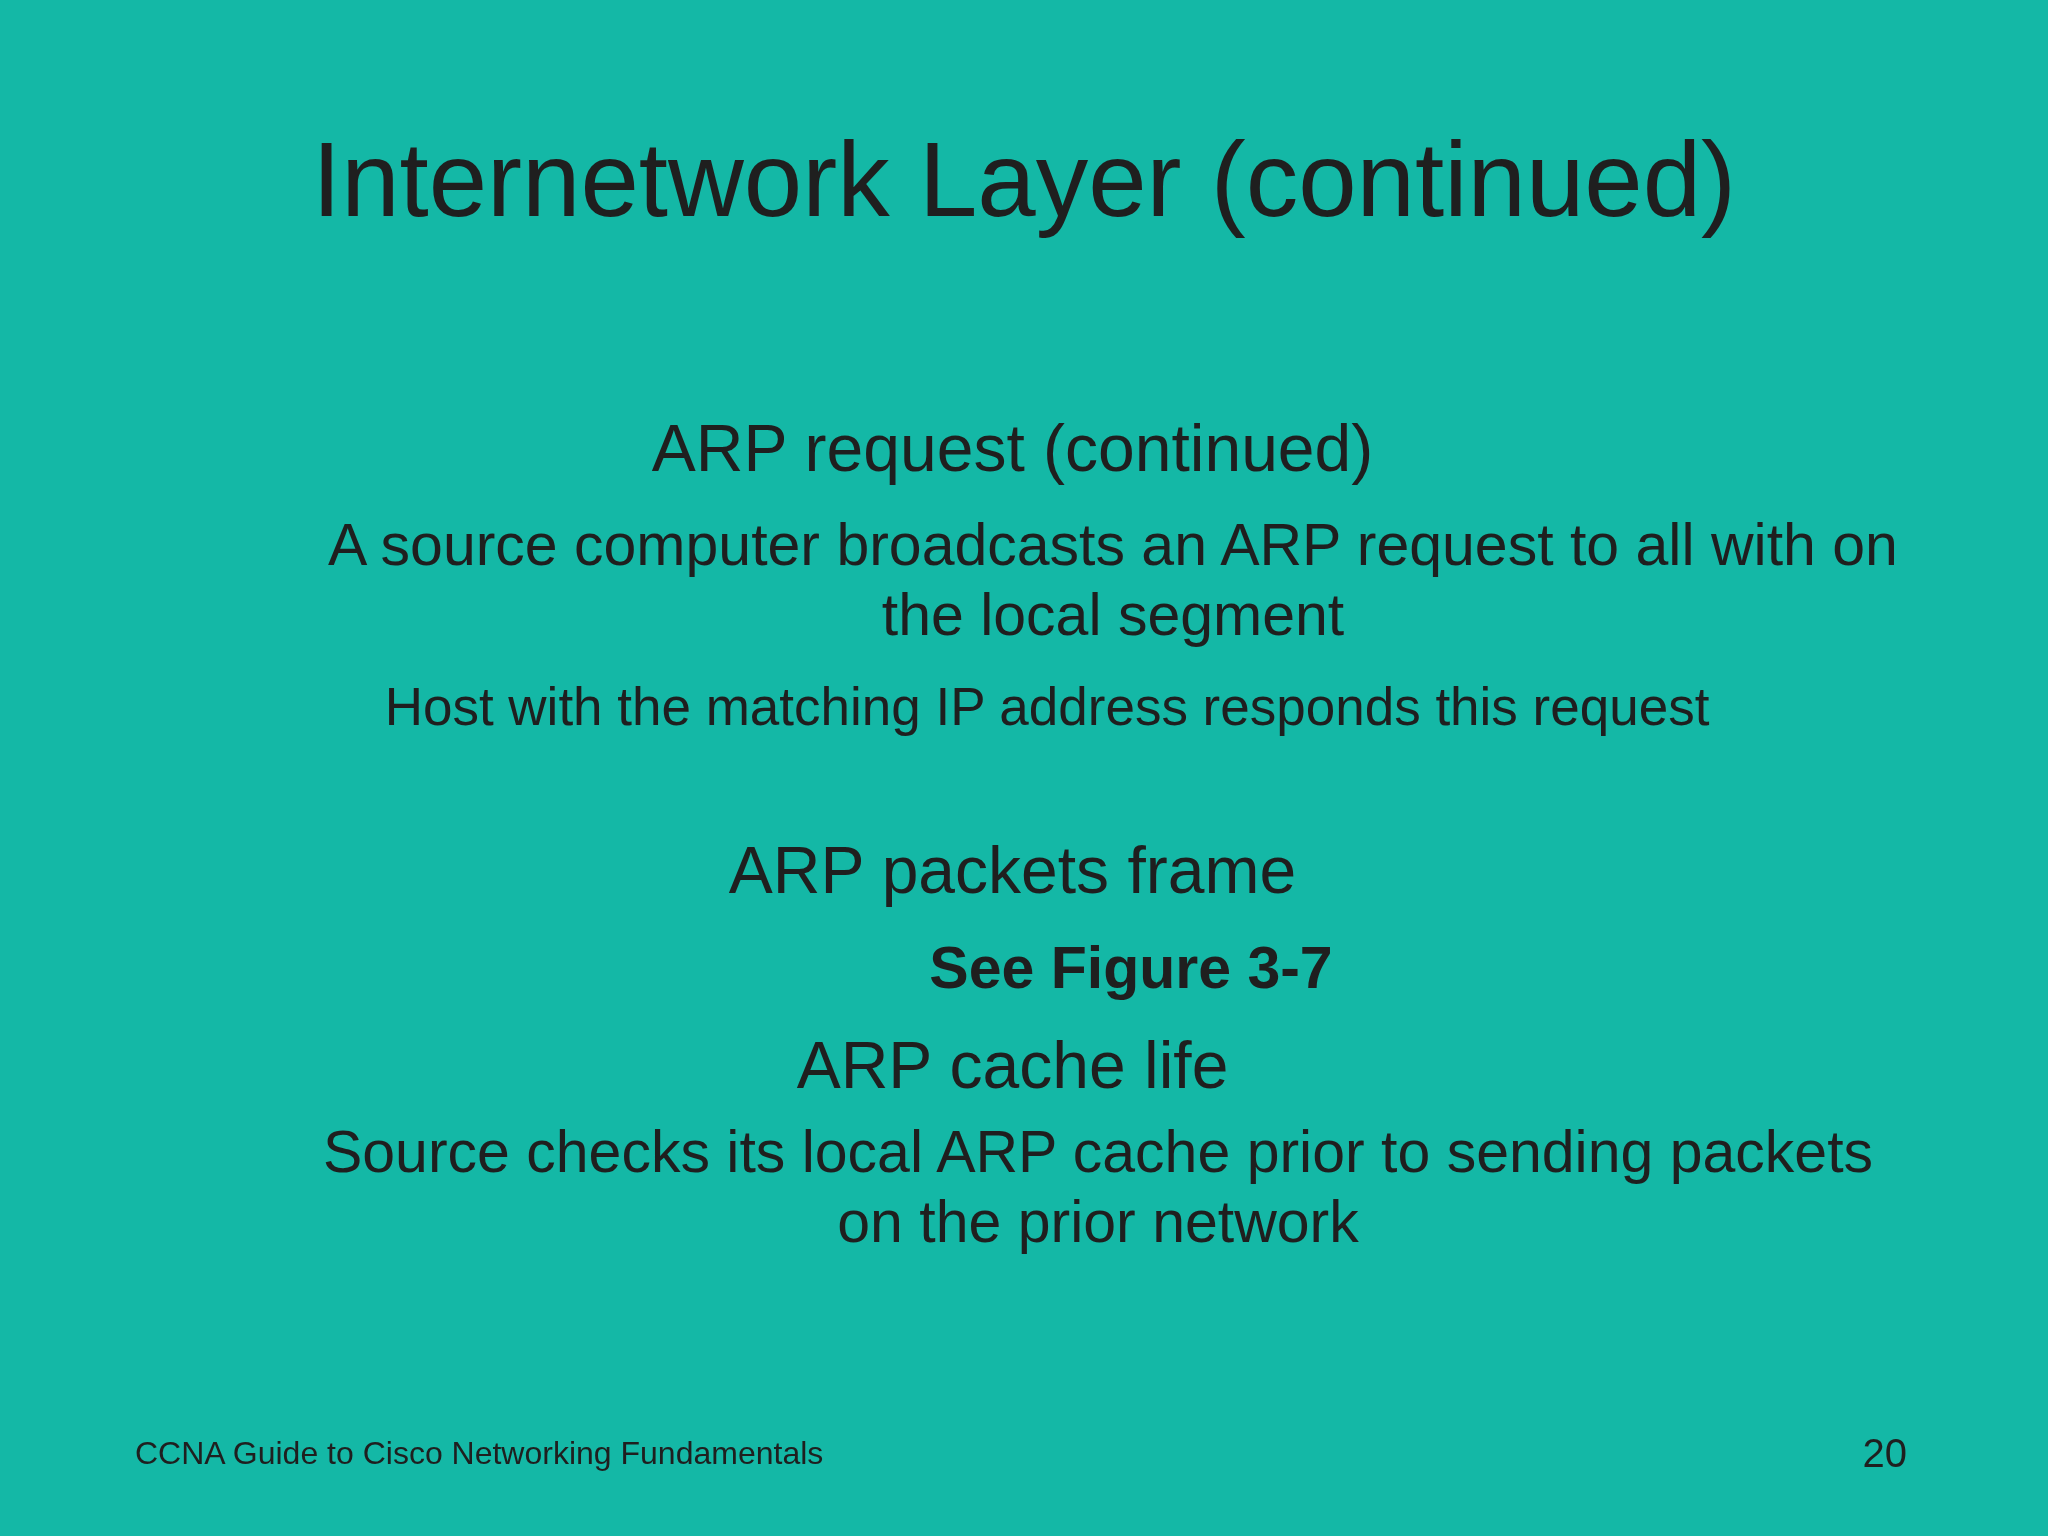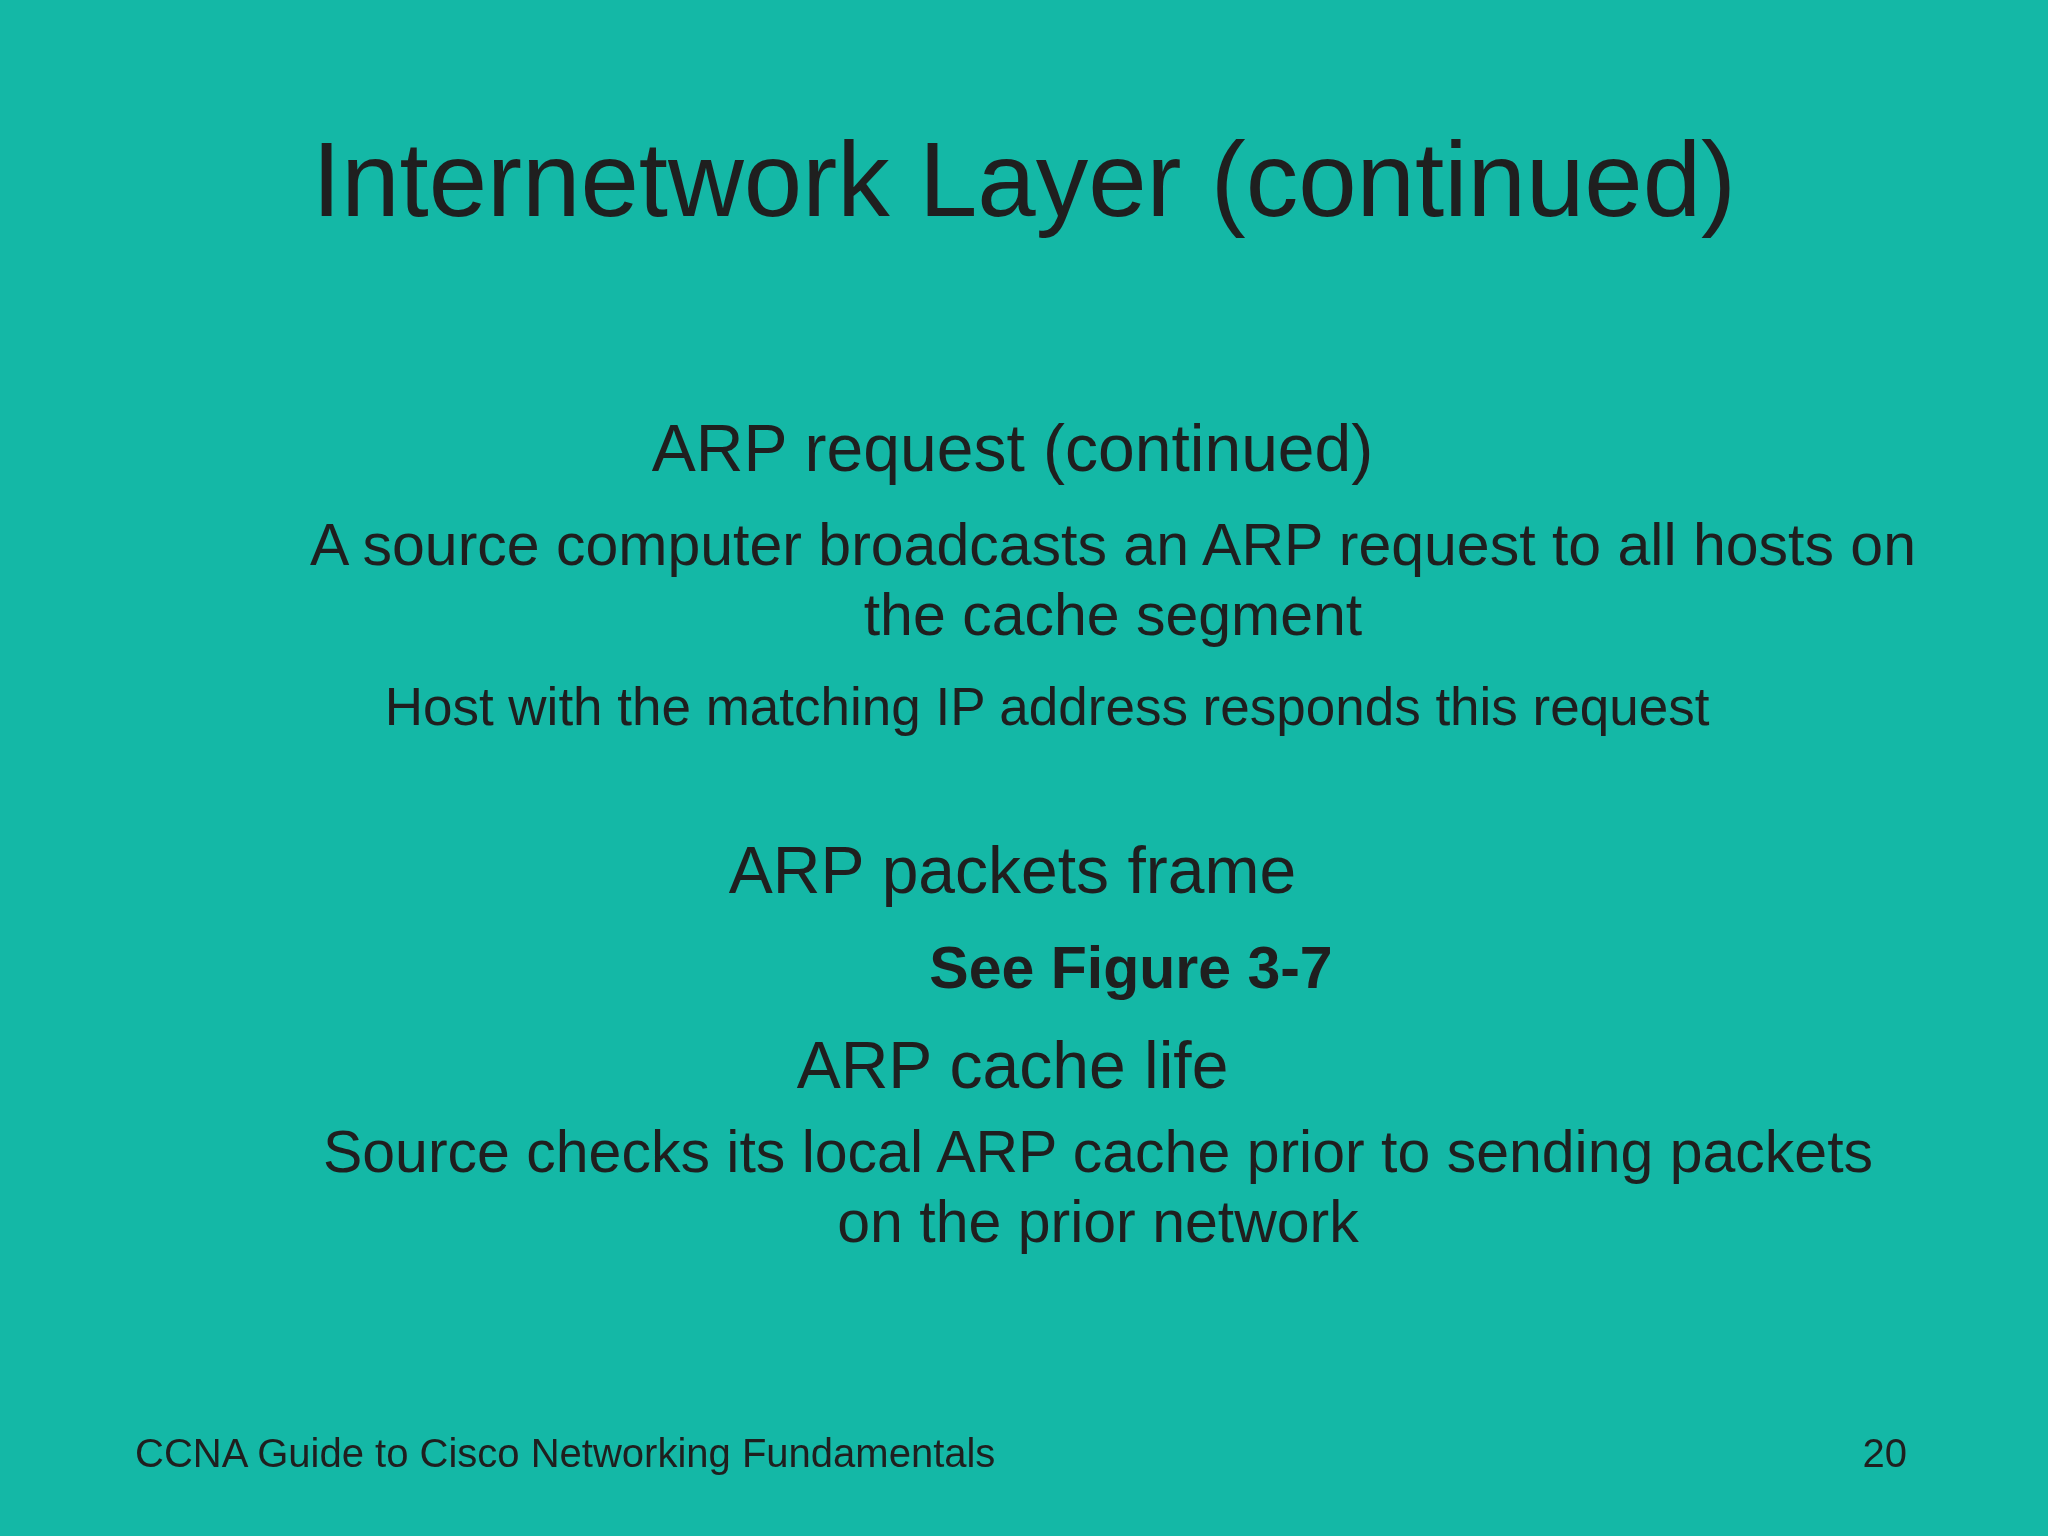--- a/index.html
+++ b/index.html
@@ -24,42 +24,42 @@
   .l1 .mk{width:75px;}
   .l1 .dot{width:20px;height:20px;border-radius:50%;background:#1f1f1f;margin-top:28px;}
   .l2{font-size:59px;line-height:70px;}
   .l2 .mk{width:63px;}
   .l2 .dash{width:41px;height:6px;background:#1f1f1f;margin-top:33px;}
   .l3{font-size:53px;line-height:68px;}
   .l3 .mk{width:49px;}
   .l3 .dot3{width:16px;height:16px;border-radius:50%;background:#1f1f1f;margin-top:26px;}
   .footer-left{
     position:absolute;left:135px;top:1429px;
-    font-size:40px;line-height:48px;white-space:nowrap;
+    font-size:32px;line-height:48px;white-space:nowrap;
   }
   .footer-page{
     position:absolute;right:141px;top:1429px;
     font-size:40px;line-height:48px;text-align:right;
   }
 </style>
 </head>
 <body>
 
 <div class="slide">
 
   <h1 class="title">Internetwork Layer (continued)</h1>
 
   <div class="para l1" style="top:409px;left:125px;width:1700px;">
     <span class="mk"><span class="dot"></span></span>
     <span class="txt">ARP request (continued)</span>
   </div>
 
   <div class="para l2" style="top:510px;left:225px;width:1713px;">
     <span class="mk"><span class="dash"></span></span>
-    <span class="txt">A source computer broadcasts an ARP request to all hosts on the cache segment</span>
+    <span class="txt">A source computer broadcasts an ARP request to all with on the local segment</span>
   </div>
 
   <div class="para l3" style="top:673px;left:333px;width:1379px;">
     <span class="mk"><span class="dot3"></span></span>
     <span class="txt">Host with the matching IP address responds this request</span>
   </div>
 
   <div class="para l1" style="top:831px;left:125px;width:1700px;">
     <span class="mk"><span class="dot"></span></span>
     <span class="txt">ARP packets frame</span>

